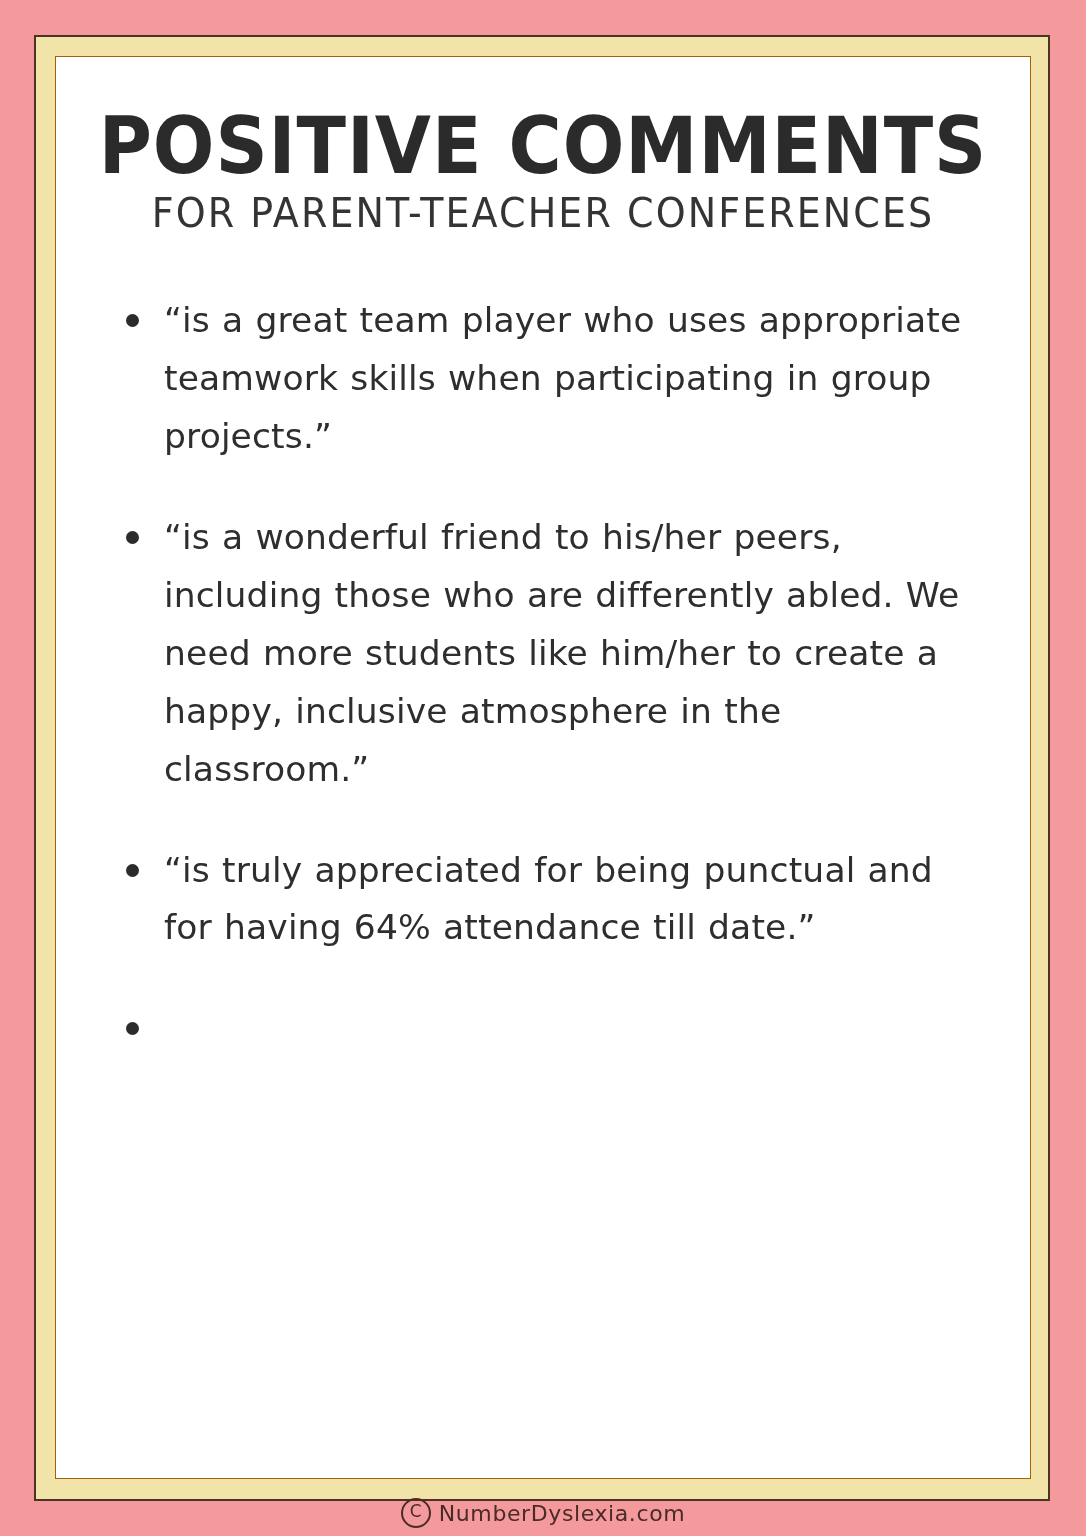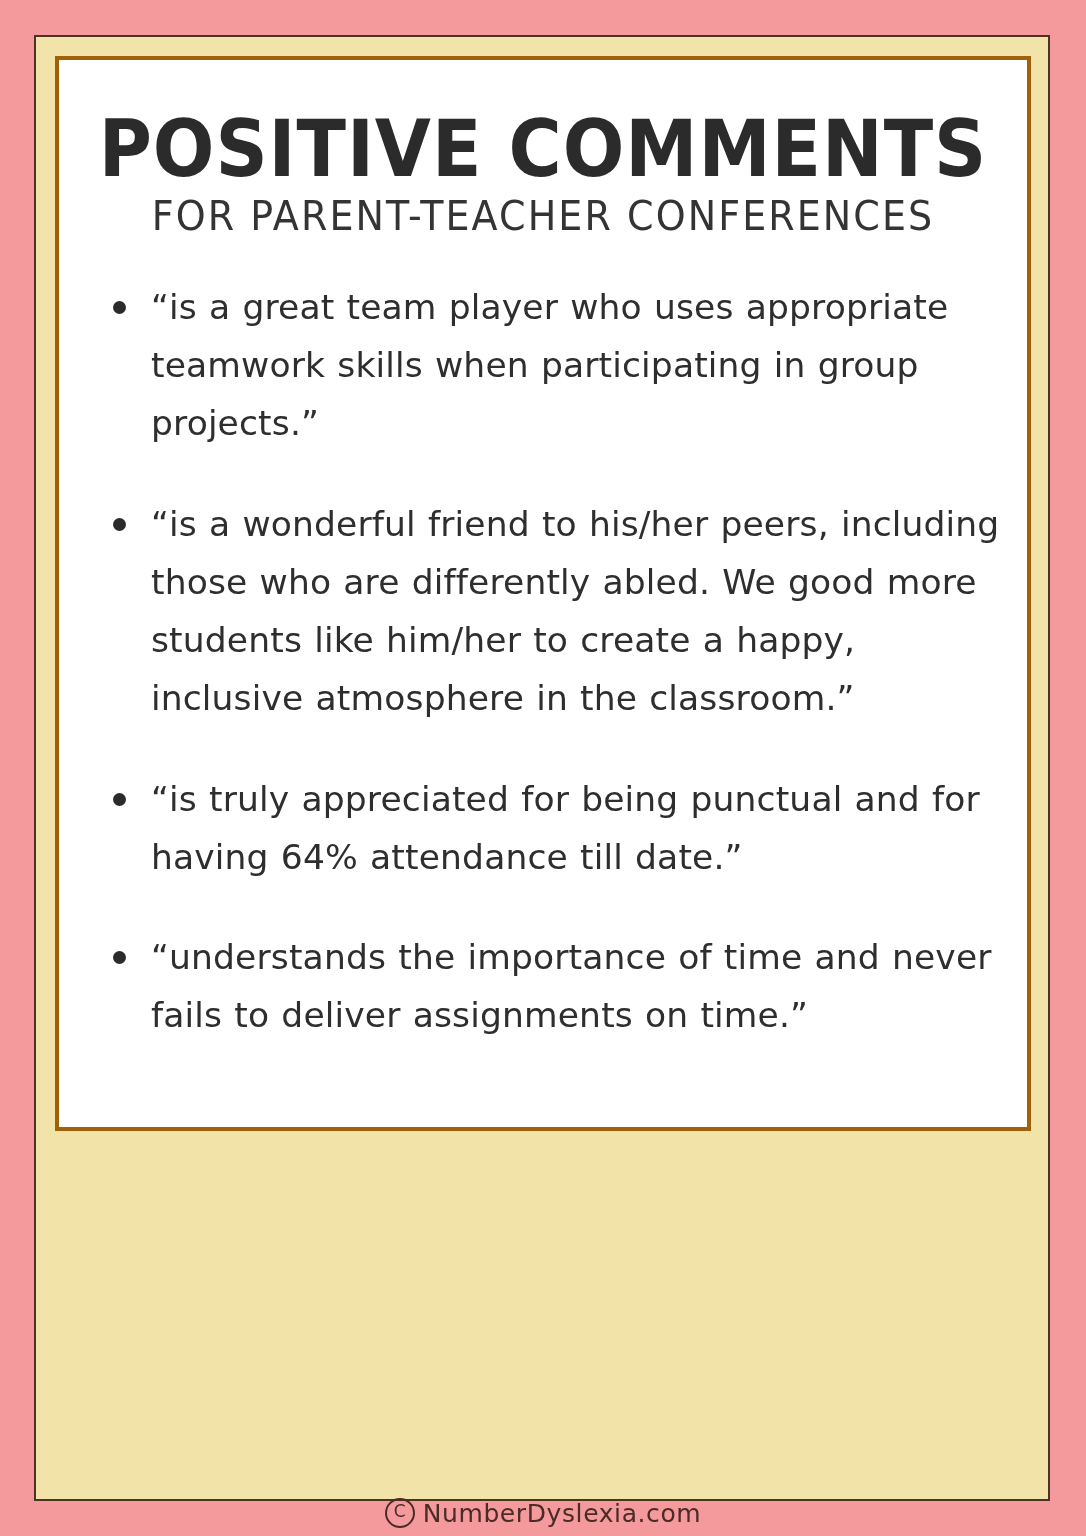--- a/index.html
+++ b/index.html
@@ -35,23 +35,23 @@
     border: 2px solid #4a3425;
     box-sizing: border-box;
   }
 
   
   .page {
     position: absolute;
     left: 55px;
     top: 56px;
     width: 976px;
-    height: 1075px;
+    height: 1423px;
     background: #ffffff;
-    border: 4px solid #a16207;
+    border: 1px solid #a16207;
     box-sizing: border-box;
     overflow: hidden;
   }
 
   
   .title-block {
     padding-top: 52px;
     text-align: center;
   }
   .main-title {
@@ -75,21 +75,21 @@
     color: #343434;
     margin: 8px 0 0 0;
     transform: scaleX(0.95);
     transform-origin: center;
     white-space: nowrap;
   }
 
   
   .comment-list {
     list-style: none;
-    margin: 0;
+    margin: 16px;
     padding: 42px 26px 0 42px;
   }
   .comment-item {
     position: relative;
     padding-left: 50px;
     margin-bottom: 43px;
     font-family: "DejaVu Sans", sans-serif;
     font-size: 34.5px;
     line-height: 1.68;
     color: #2e2e2e;
@@ -127,21 +127,21 @@
     border: 2px solid #4b2b26;
     border-radius: 50%;
     color: #4b2b26;
     font-size: 17px;
     line-height: 23px;
     text-align: center;
     font-family: "DejaVu Sans", sans-serif;
   }
   .footer-text {
     font-family: "DejaVu Sans", sans-serif;
-    font-size: 25px;
+    font-size: 22px;
     letter-spacing: 0.6px;
     color: #4b2b26;
   }
 </style>
 </head>
 <body>
 
 <div class="poster">
 
   <div class="mat"></div>
@@ -153,29 +153,28 @@
       <h2 class="sub-title">FOR PARENT-TEACHER CONFERENCES</h2>
     </div>
 
     <ul class="comment-list">
       <li class="comment-item">
         <span class="bullet-dot"></span>
         <span>“is a great team player who uses appropriate teamwork skills when participating in group projects.”</span>
       </li>
       <li class="comment-item">
         <span class="bullet-dot"></span>
-        <span>“is a wonderful friend to his/her peers, including those who are differently abled. We good more students like him/her to create a happy, inclusive atmosphere in the classroom.”</span>
+        <span>“is a wonderful friend to his/her peers, including those who are differently abled. We need more students like him/her to create a happy, inclusive atmosphere in the classroom.”</span>
       </li>
       <li class="comment-item">
         <span class="bullet-dot"></span>
         <span>“is truly appreciated for being punctual and for having 64% attendance till date.”</span>
       </li>
       <li class="comment-item">
         <span class="bullet-dot"></span>
-        <span>“understands the importance of time and never fails to deliver assignments on time.”</span>
       </li>
     </ul>
 
   </div>
 
   <div class="footer">
     <span class="copyright-icon">C</span>
     <span class="footer-text">NumberDyslexia.com</span>
   </div>
 

